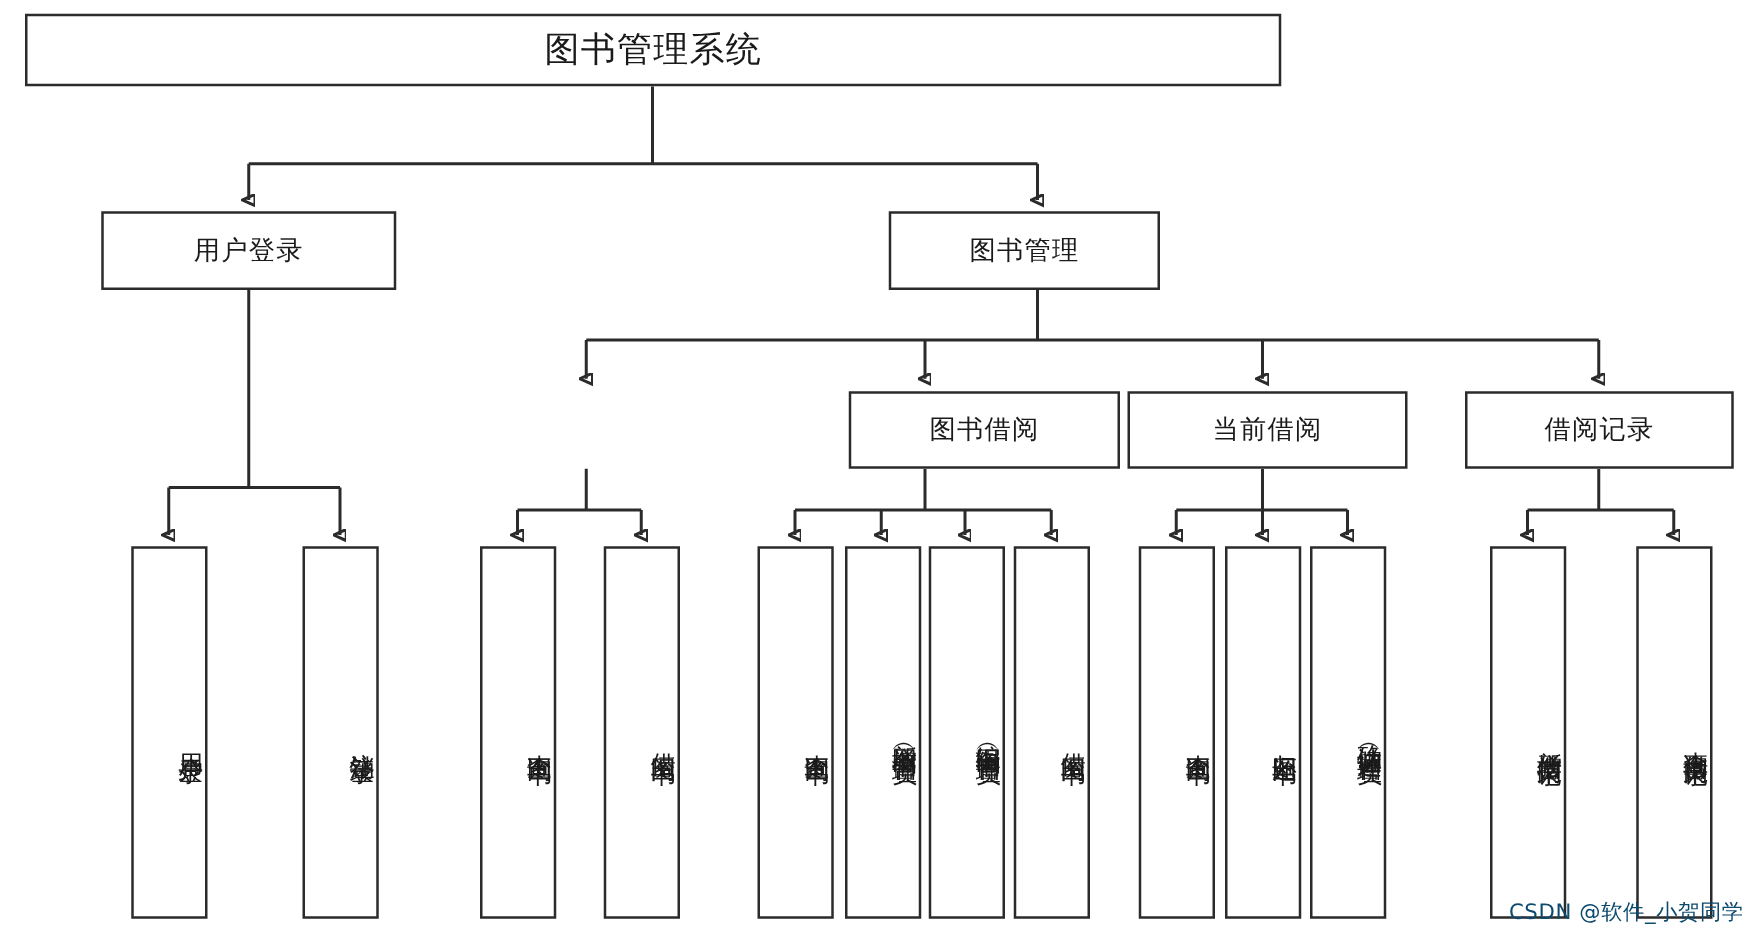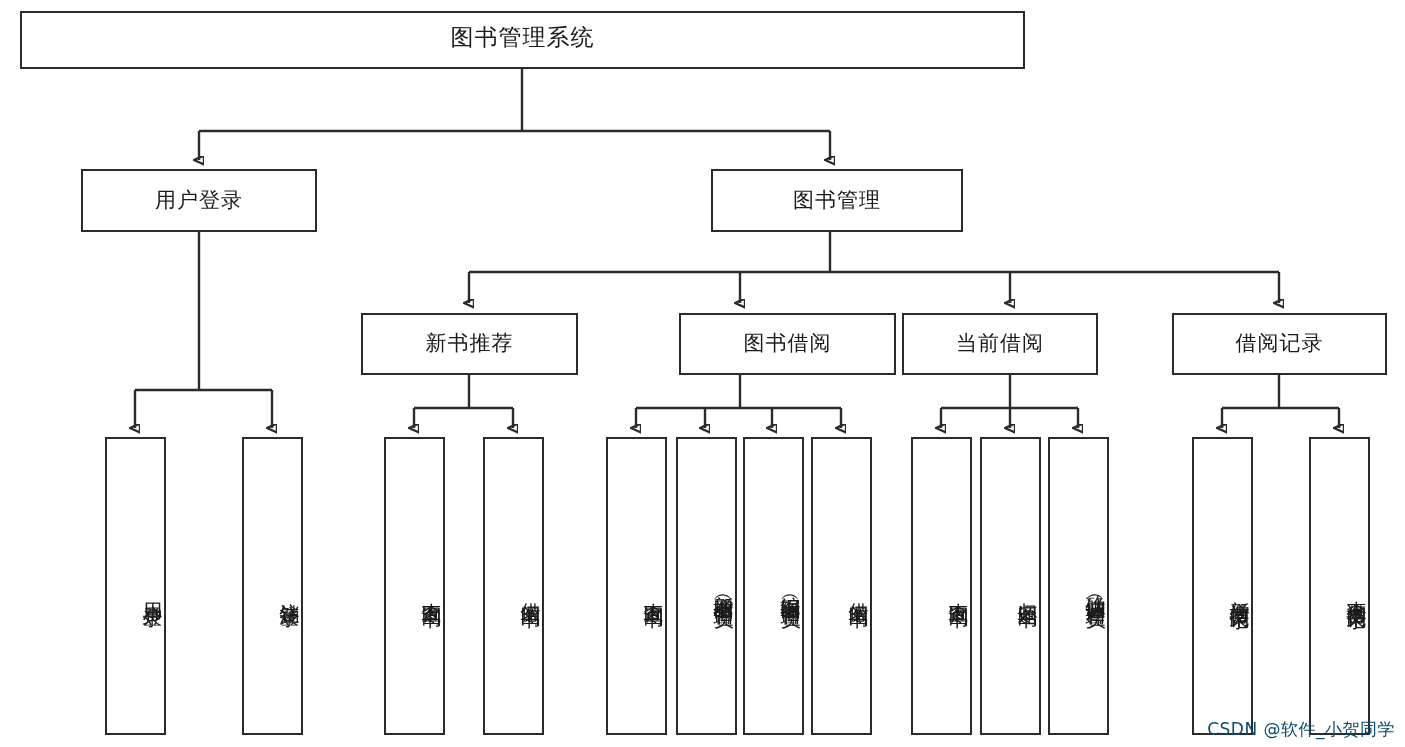--- a/index.html
+++ b/index.html
@@ -27,22 +27,21 @@
     justify-content: center;
     color: #1a1a1a;
   }
   
   .node.h {
     font-size: 21px;
     letter-spacing: 1px;
     line-height: 1.1;
   }
   .node.root {
-    font-size: 23px;
-    font-family: Liberation Mono, monospace;
+    font-size: 28px;
   }
   
   .node.v {
     writing-mode: vertical-rl;
     text-orientation: upright;
     align-items: flex-start;
     justify-content: center;
     padding-top: 10px;
     font-size: 20px;
     line-height: 1.18;
@@ -134,33 +133,30 @@
   </svg>
 
   <div class="node h root" style="left:20px; top:11px; width:1005px; height:58px;">
     <span>图书管理系统</span>
   </div>
 
   <div class="node h" style="left:81px; top:169px; width:236px; height:63px;">
     <span>用户登录</span>
   </div>
 
-  <div class="node h" style="left:711px; top:169px; width:252px; height:63px;text-align:center;">
+  <div class="node h" style="left:711px; top:169px; width:217px; height:63px;text-align:center;">
     <span>图书管理</span>
   </div>
 
-  <div class="node h" style="left:361px; top:313px; width:217px; height:62px;">
-    <span>新书推荐</span>
-  </div>
 
   <div class="node h" style="left:631px; top:313px; width:217px; height:62px;margin-left:48px;">
     <span>图书借阅</span>
   </div>
 
-  <div class="node h" style="left:902px; top:313px; width:196px; height:62px;">
+  <div class="node h" style="left:902px; top:313px; width:224px; height:62px;">
     <span>当前借阅</span>
   </div>
 
   <div class="node h" style="left:1172px; top:313px; width:215px; height:62px;">
     <span>借阅记录</span>
   </div>
 
   <div class="node v" style="left:105px; top:437px; width:61px; height:298px;">
     <span class="vtext">用户登录</span>
   </div>

